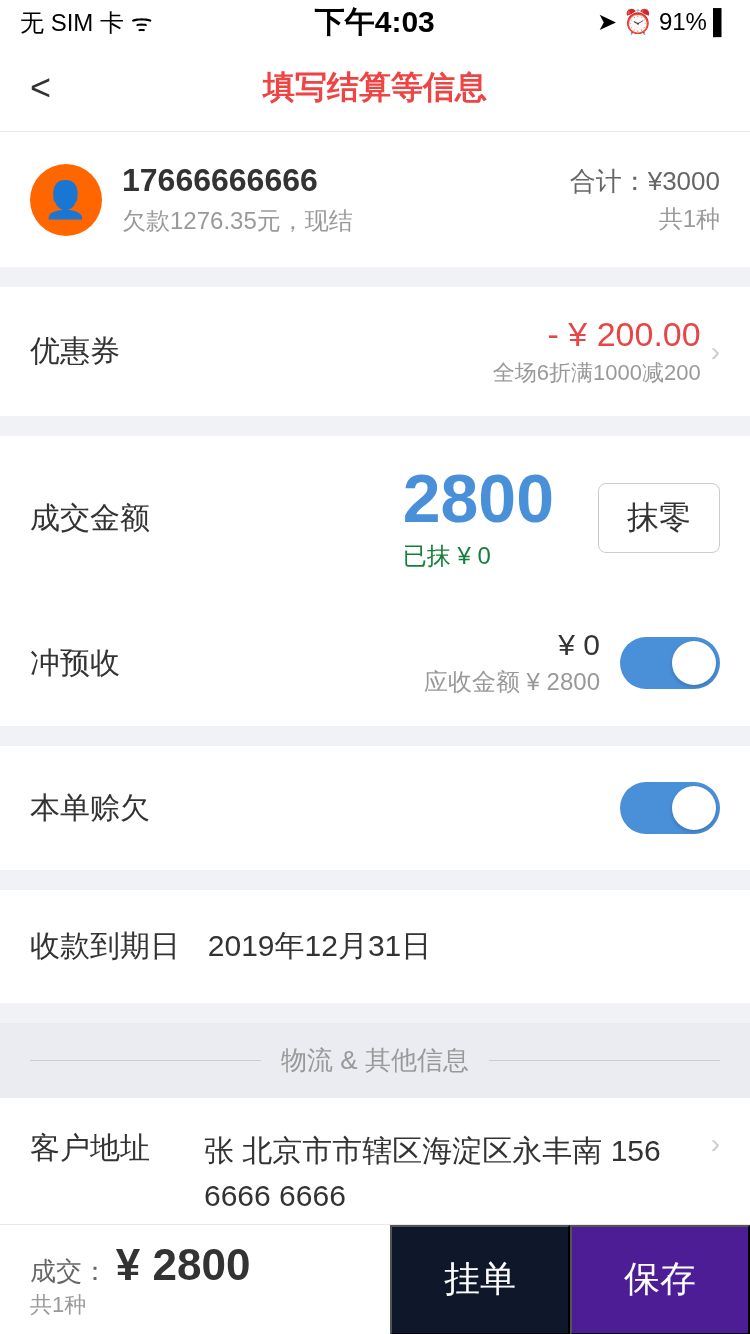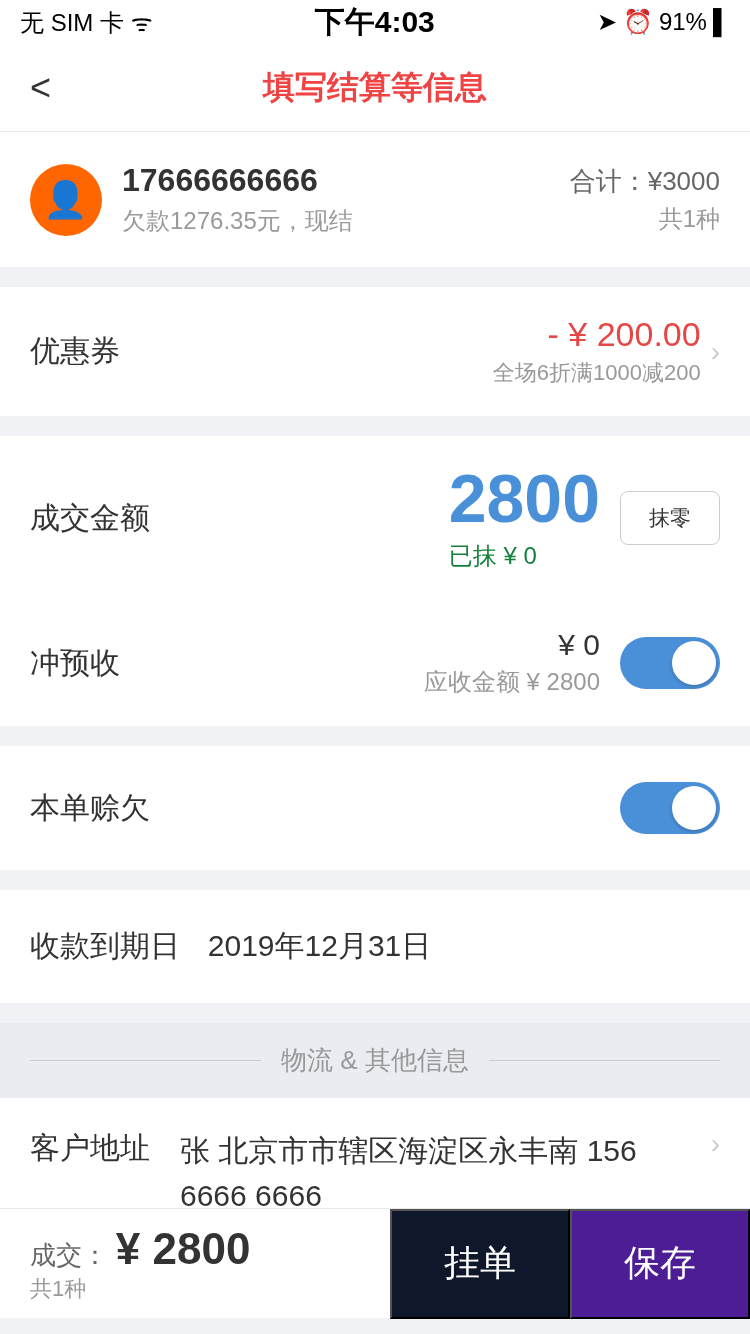--- a/index.html
+++ b/index.html
@@ -104,24 +104,25 @@
       display: flex;
       align-items: center;
       justify-content: space-between;
     }
     .deal-number { font-size: 68px; font-weight: 600; color: #4a90d9; line-height: 1; }
     .deal-sub { font-size: 24px; color: #15803d; margin-top: 8px; }
     .round-btn {
       border: 1px solid #ccc;
       border-radius: 8px;
       padding: 12px 28px;
-      font-size: 21px;
+      font-size: 32px;
       color: #333;
       background: #fff;
       cursor: pointer;
+      margin-left: 24px;
     }
     .deal-right { display: flex; align-items: center; gap: 20px; }
 
     
     .prepay-row {
       background: #fff;
       padding: 28px 30px;
       display: flex;
       align-items: center;
       justify-content: space-between;
@@ -187,26 +188,27 @@
       white-space: nowrap;
     }
 
     
     .address-row {
       background: #fff;
       padding: 30px;
       display: flex;
       align-items: flex-start;
       justify-content: space-between;
+      gap: 24px;
     }
     .address-label { font-size: 30px; color: #333; flex-shrink: 0; margin-right: 30px; }
     .address-value { font-size: 30px; color: #333; flex: 1; line-height: 1.5; }
     .bottom-bar {
       position: fixed;
-      bottom: 16px;
+      bottom: 0;
       left: 0;
       width: 750px;
       height: 110px;
       background: #fff;
       display: flex;
       align-items: center;
       border-top: 1px solid #e8e8e8;
     }
     .bottom-left {
       flex: 1;

